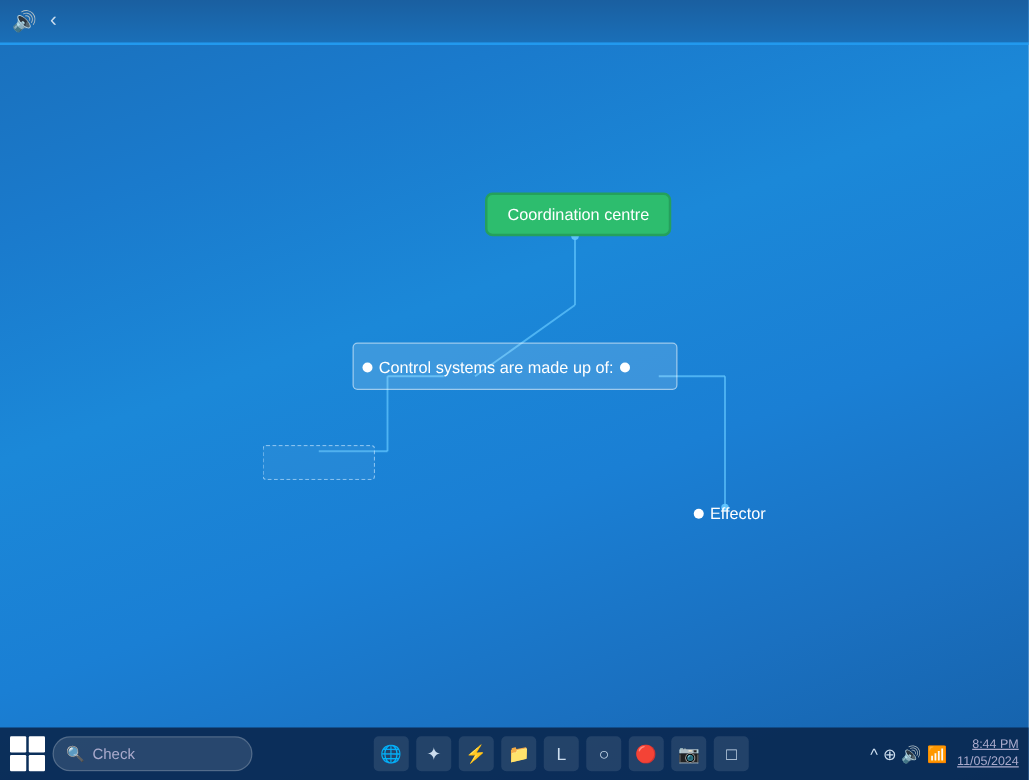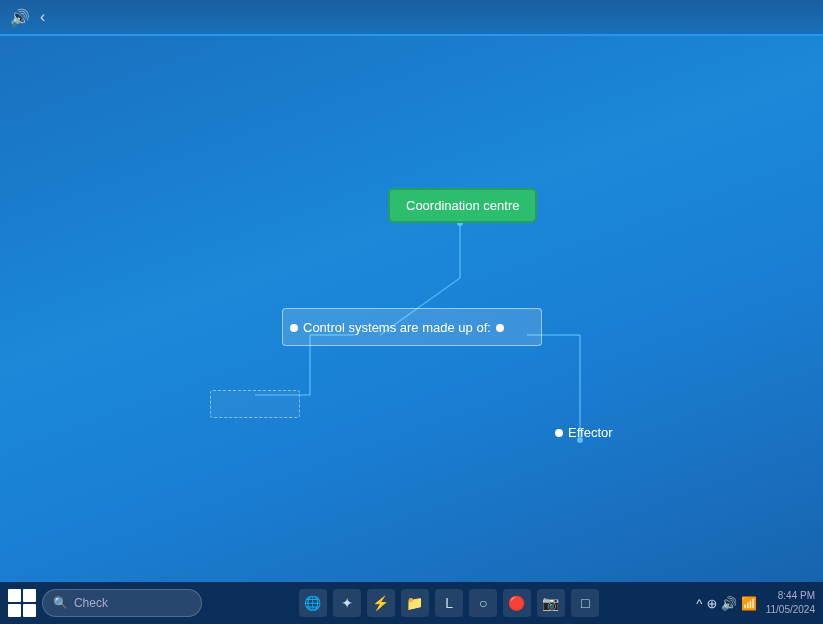--- a/index.html
+++ b/index.html
@@ -29,21 +29,20 @@
       color: #cde;
       font-size: 16px;
       cursor: pointer;
     }
 
     
     .canvas-area {
       position: relative;
       width: 823px;
       height: 386px;
-      margin-top: 34px;
     }
 
     
     .map-svg {
       position: absolute;
       top: 0; left: 0;
       width: 100%; height: 100%;
       pointer-events: none;
     }
 
@@ -78,21 +77,21 @@
       width: 8px;
       height: 8px;
       border-radius: 50%;
       background: #fff;
       display: inline-block;
       flex-shrink: 0;
     }
 
     .node-effector {
       position: absolute;
-      top: 355px;
+      top: 367px;
       left: 555px;
       color: #fff;
       font-size: 13px;
       white-space: nowrap;
       display: flex;
       align-items: center;
       gap: 5px;
     }
 
     
@@ -231,20 +230,21 @@
       display: flex;
       align-items: center;
       gap: 8px;
       color: #aac;
       font-size: 10px;
     }
 
     .time-display {
       text-align: right;
       line-height: 1.4;
+      text-decoration: underline;
     }
 
     .sys-icons {
       display: flex;
       gap: 4px;
       align-items: center;
       color: #cde;
       font-size: 13px;
     }
   </style>

